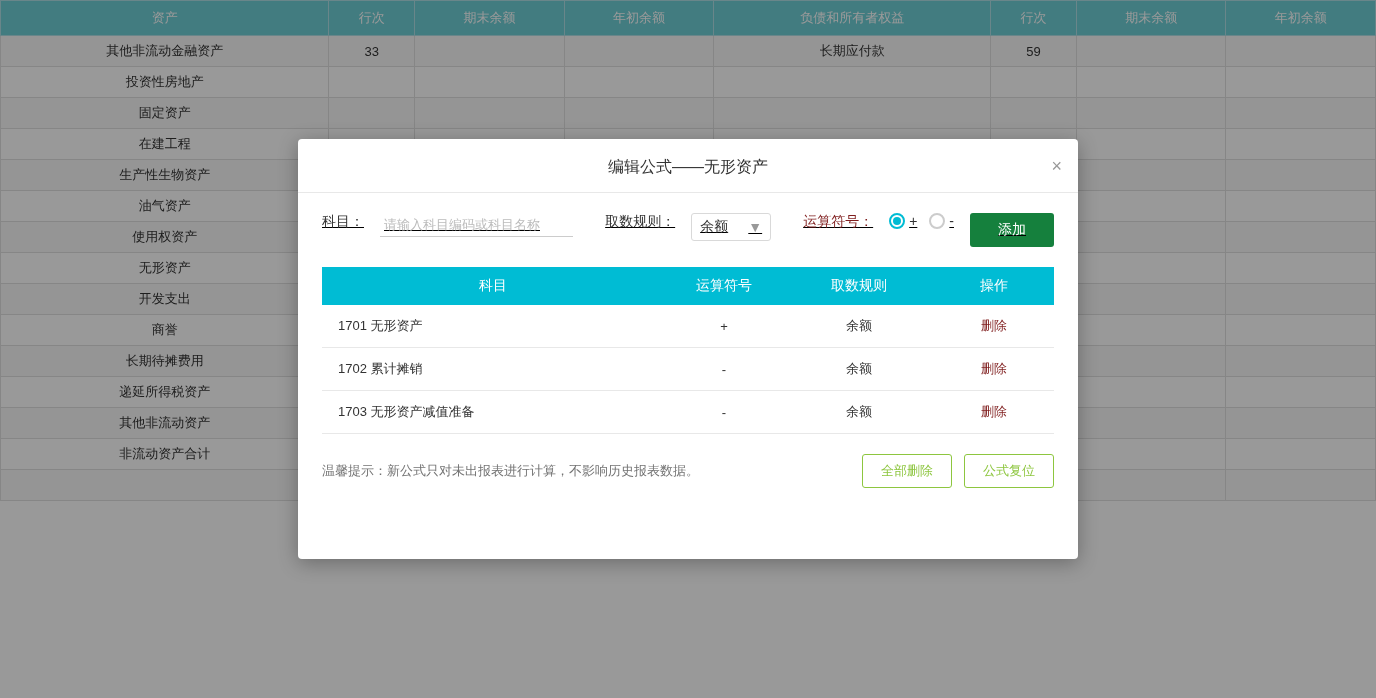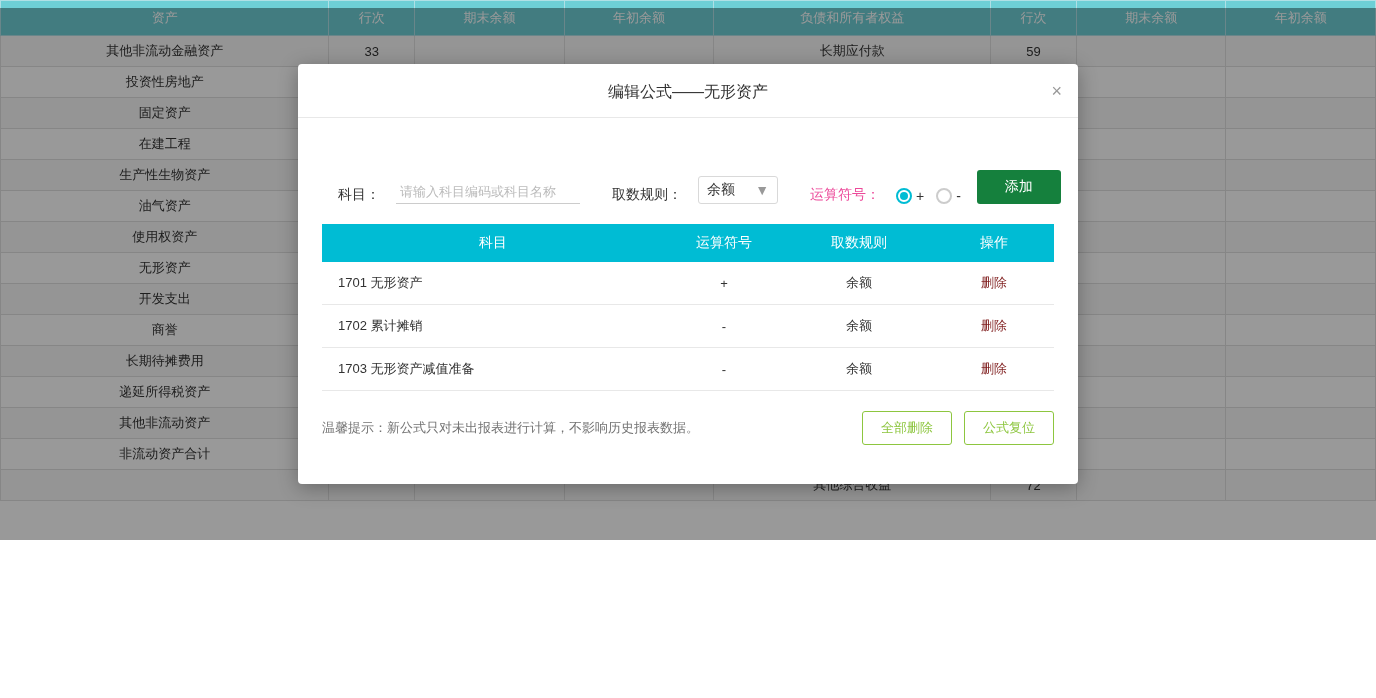--- a/index.html
+++ b/index.html
@@ -47,23 +47,23 @@
       text-align: center;
       color: #333;
     }
 
     .bg-table tbody tr:nth-child(odd) { background: #f9f9f9; }
     .bg-table tbody tr:nth-child(even) { background: #fff; }
 
     
     .overlay {
       position: absolute;
-      top: 8px; left: 0;
+      top: 0; left: 0;
       width: 1376px;
-      height: 532px;
+      height: 698px;
       background: rgba(0,0,0,0.4);
       display: flex;
       align-items: center;
       justify-content: center;
     }
 
     
     .modal {
       background: #fff;
       border-radius: 4px;
@@ -98,23 +98,24 @@
       color: #999;
       font-size: 18px;
       line-height: 1;
       background: none;
       border: none;
     }
 
     
     .form-row {
       display: flex;
-      align-items: flex-end;
-      padding: 20px 40px;
+      align-items: flex-start;
+      padding: 20px 24px;
       gap: 16px;
+      text-decoration: underline;
     }
 
     .form-label {
       color: #333;
       white-space: nowrap;
     }
 
     .form-input {
       border: none;
       border-bottom: 1px solid #ccc;
@@ -143,24 +144,23 @@
       background: #fff;
       cursor: pointer;
       min-width: 80px;
       justify-content: space-between;
     }
 
     .rule-select-wrap span { color: #333; }
     .rule-select-wrap .arrow { color: #999; margin-left: 6px; }
 
     .operator-label {
-      color: #ec4899;
+      color: #7f1d1d;
       white-space: nowrap;
       margin-left: 16px;
-      margin-top: 48px;
     }
 
     .radio-group {
       display: flex;
       align-items: center;
       gap: 12px;
     }
 
     .radio-item {
       display: flex;

